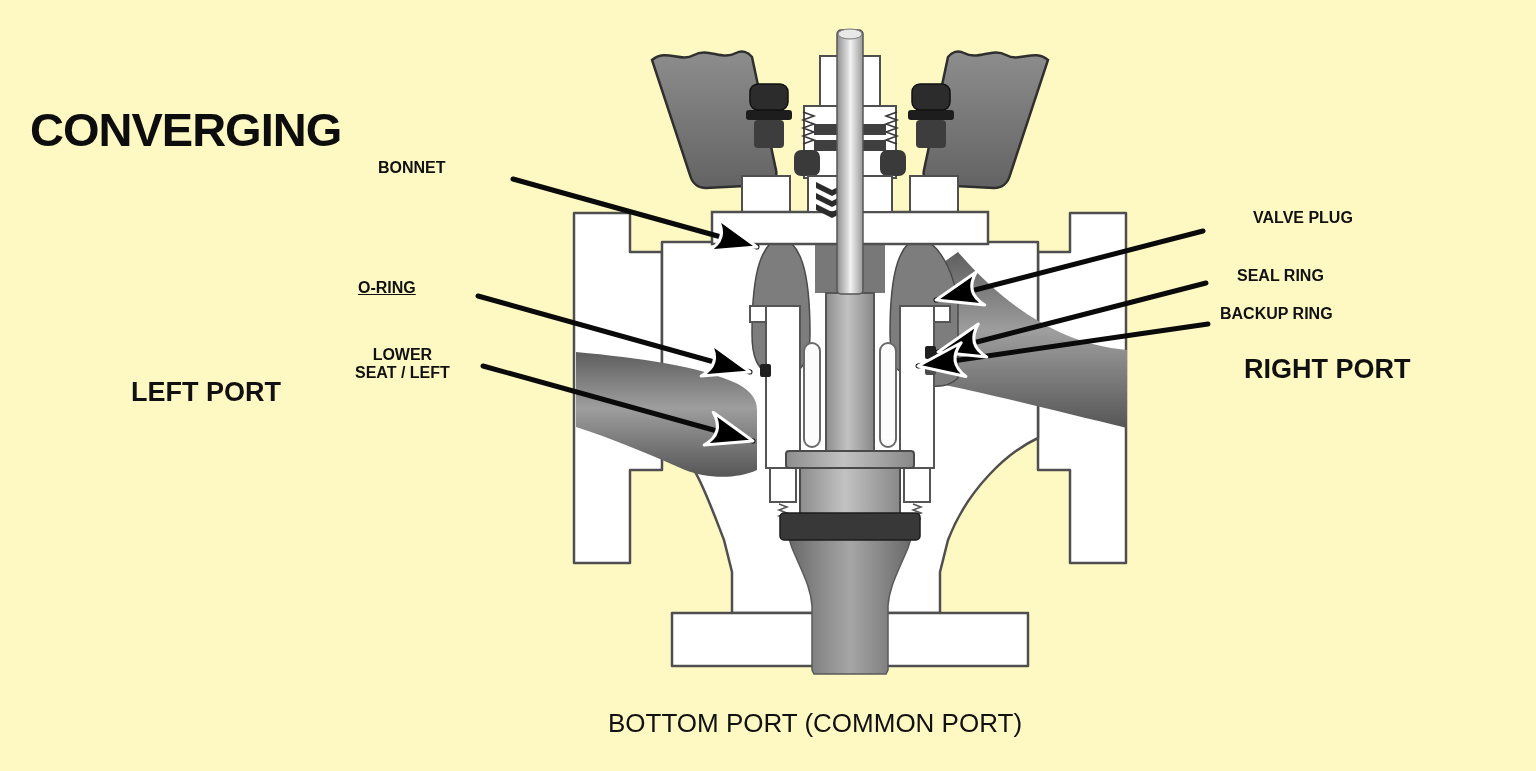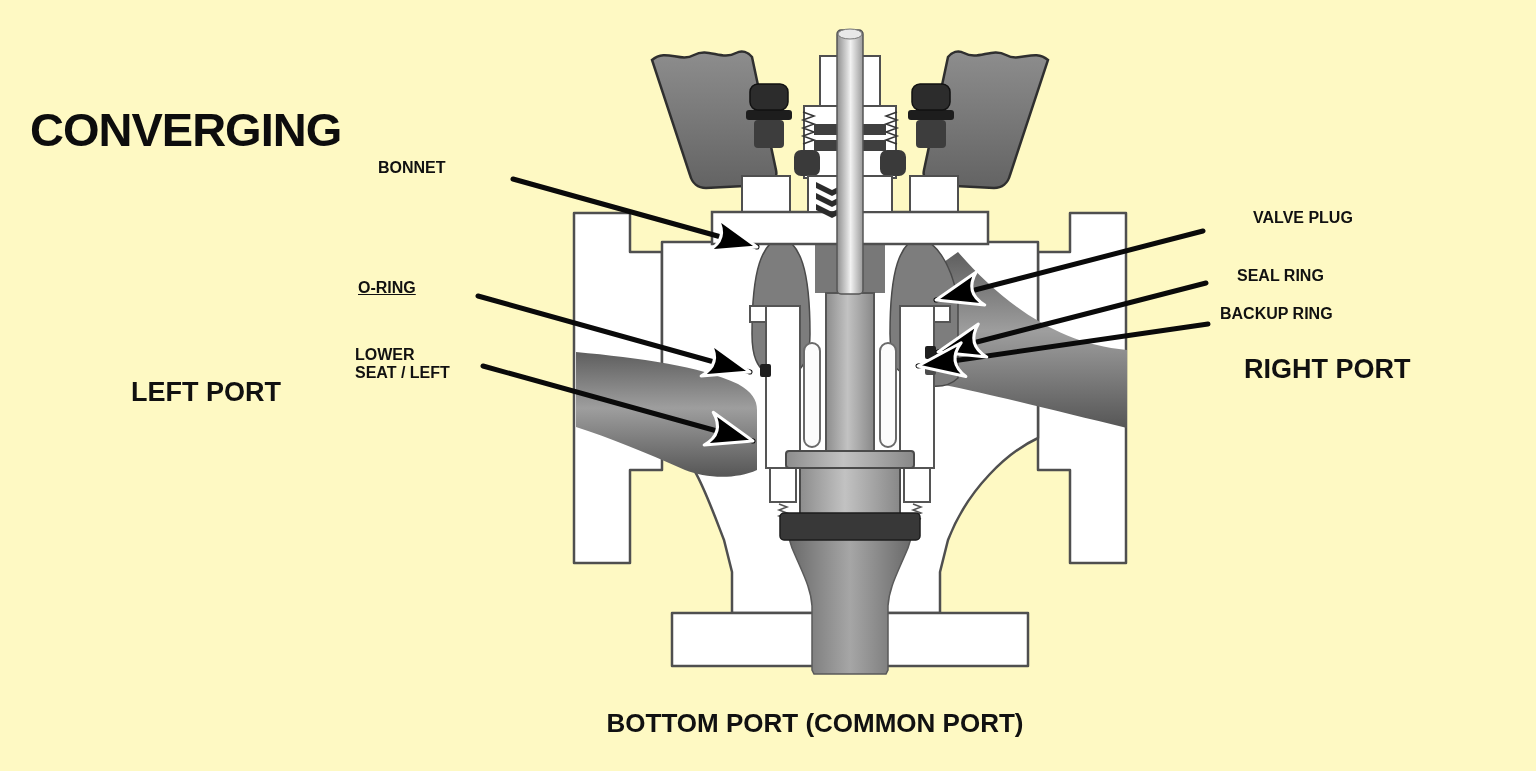--- a/index.html
+++ b/index.html
@@ -22,26 +22,26 @@
   }
   .lbl.port{font-size:27px;}
   .title{
     position:absolute;
     left:30px;top:102px;
     color:#0d0d0d;
     font-weight:700;
     font-size:47px;
     letter-spacing:-1px;
   }
-  .lbl.two-line span{display:block;}
+  .lbl.two-line span{display:block;text-align:center;}
   .bottom-label{
     position:absolute;
     left:600px;top:708px;width:430px;
     text-align:center;
-    color:#111111;font-weight:700;font-size:26px;
+    color:#111111;font-weight:400;font-size:26px;
   }
 </style>
 </head>
 <body>
 
 <div class="stage">
 
   <svg width="1536" height="771" viewBox="0 0 1536 771">
     <defs>
       <linearGradient id="gPipeV" x1="0" y1="0" x2="0" y2="1">

